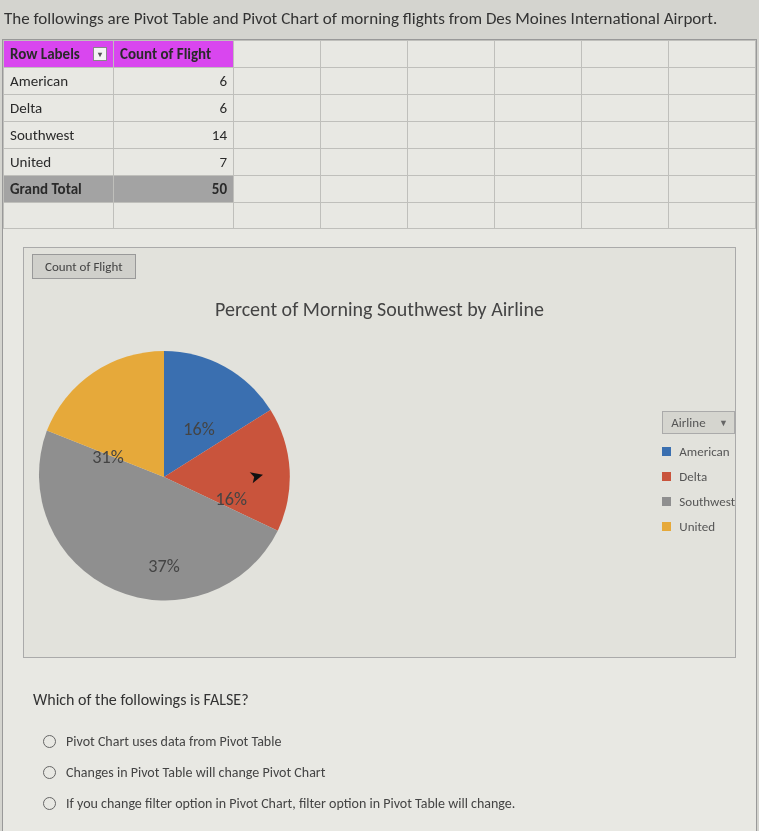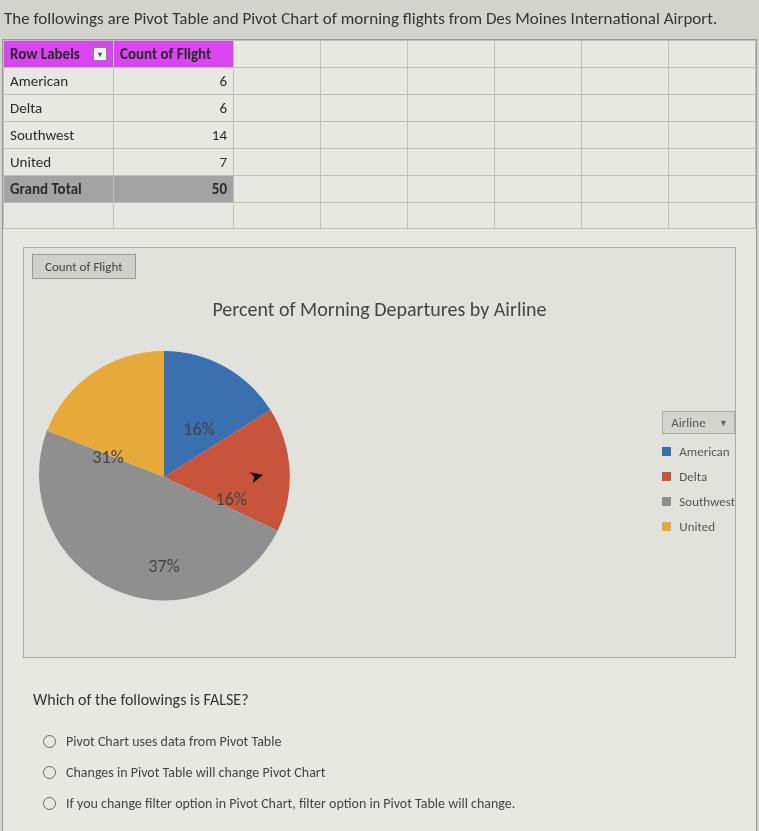--- a/index.html
+++ b/index.html
@@ -219,21 +219,21 @@
           <td></td>
           <td></td>
           <td></td>
           <td></td>
         </tr>
   </tbody>
     </table>
 
   <div class="chart-wrap">
     <div class="cof-btn">Count of Flight</div>
-    <div class="chart-title">Percent of Morning Departures by Airline</div>
+    <div class="chart-title">Percent of Morning Southwest by Airline</div>
 
     <div class="chart-body">
       <div class="pie-holder">
         <svg class="pie" viewBox="0 0 200 200">
 
           <path d="M100,100 L100,10 A90,90 0 0,1 176.08,52.08 Z" fill="#3a6fb0"></path>
 
           <path d="M100,100 L176.08,52.08 A90,90 0 0,1 181.27,138.32 Z" fill="#c9543c"></path>
 
           <path d="M100,100 L181.27,138.32 A90,90 0 0,1 16.34,66.86 Z" fill="#8f8f8f"></path>

